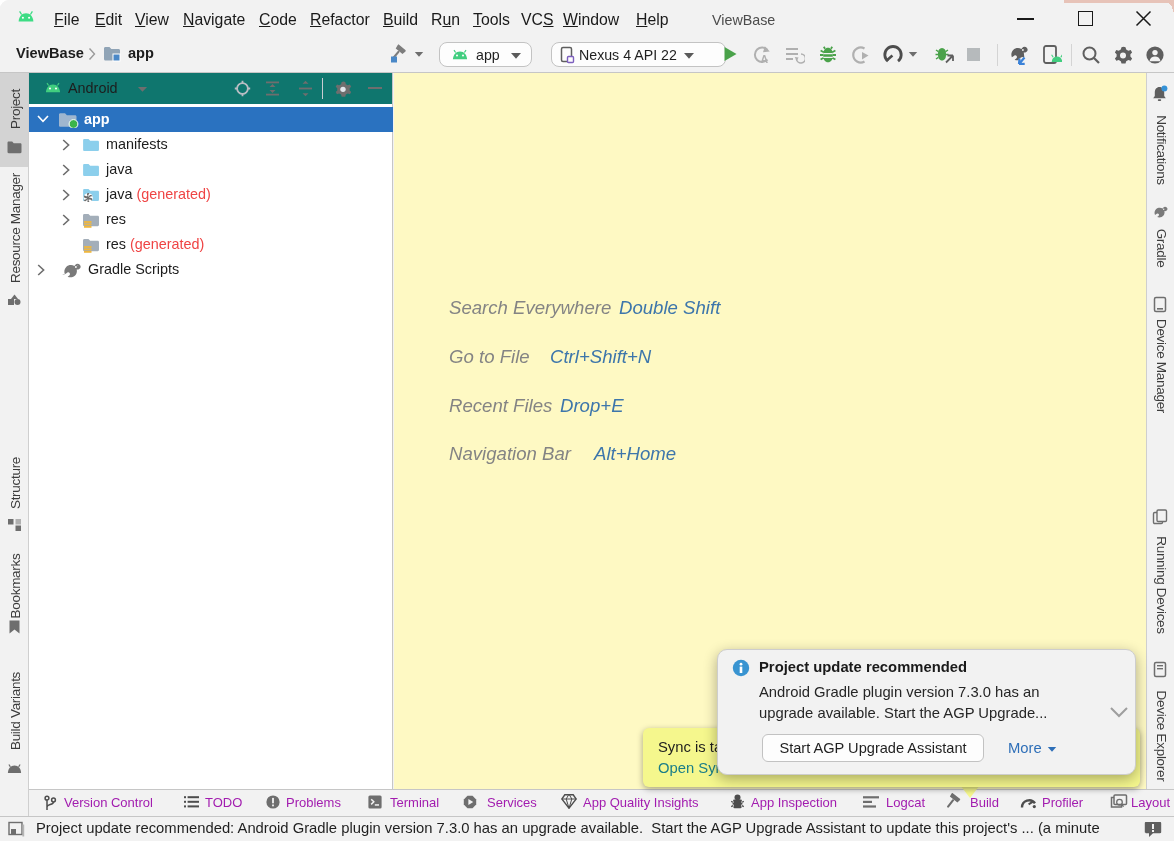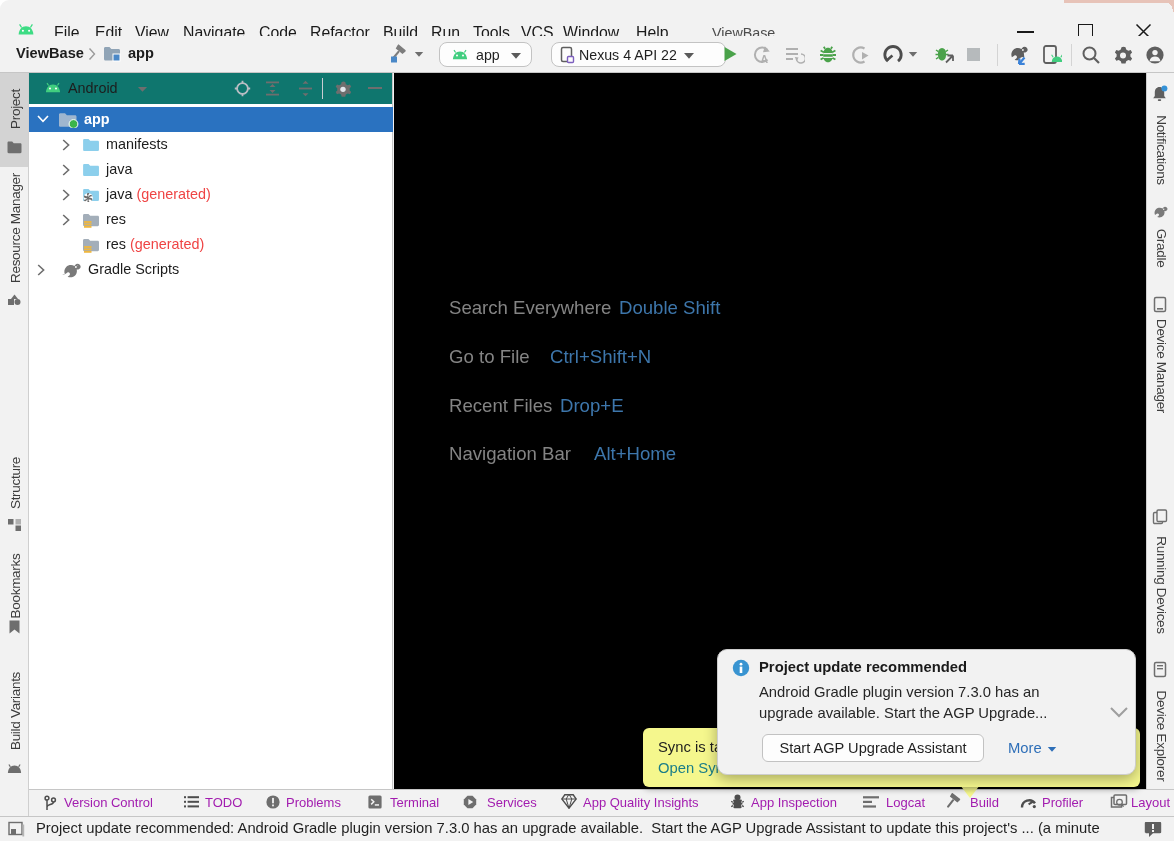--- a/index.html
+++ b/index.html
@@ -2,36 +2,36 @@
 <html><head>
 <meta charset="utf-8">
 <style>
 * { margin:0; padding:0; box-sizing:border-box; }
 html,body { width:1174px; height:841px; overflow:hidden; }
 body { font-family:"Liberation Sans",sans-serif; background:#fff; position:relative; color:#1f1f1f; }
 .abs { position:absolute; }
 #corner-r { position:absolute; right:0; top:0; width:110px; height:14px; background:#e7c3b8; }
 #win { position:absolute; inset:0; background:#f2f2f2; border-radius:9px 9px 0 0; overflow:hidden; }
 
-#titlebar { position:absolute; left:0; top:0; width:1174px; height:36px; background:#f2f2f2;margin-top:13px; }
+#titlebar { position:absolute; left:0; top:0; width:1174px; height:36px; background:#f2f2f2; }
 .menu { position:absolute; top:10.5px; font-size:15.8px; color:#1a1a1a; }
 #wintitle { position:absolute; left:712px; top:12px; font-size:14.3px; color:#4c4c4c; }
 
 #toolbar { position:absolute; left:0; top:36px; width:1174px; height:37px; background:#f2f2f2; border-bottom:1px solid #c6c6c6; }
 .combo { position:absolute; top:6px; height:25px; border:1px solid #c3c3c3; border-radius:8px; background:#fdfdfd; }
 .tbsep { position:absolute; top:8px; width:1px; height:22px; background:#d4d4d4; }
 #lstripe { position:absolute; left:0; top:73px; width:29px; height:743px; background:#f2f2f2; border-right:1px solid #cfcfcf; }
 #ltab-active { position:absolute; left:0; top:73px; width:28px; height:94px; background:#d3d3d3; }
 #rstripe { position:absolute; left:1146px; top:73px; width:28px; height:716px; background:#f2f2f2; border-left:1px solid #cfcfcf; }
 .vtext { position:absolute; font-size:13.5px; letter-spacing:-0.3px; color:#3c3c3c; white-space:nowrap; }
 .vl { transform:translate(-50%,-50%) rotate(-90deg); }
 .vr { transform:translate(-50%,-50%) rotate(90deg); }
 #panel { position:absolute; left:29px; top:73px; width:364px; height:716px; background:#fff; border-right:1px solid #c6c6c6; }
 #panelhead { position:absolute; left:0; top:0; width:100%; height:31px; background:#0f766e; }
-#editor { position:absolute; left:394px; top:73px; width:752px; height:716px; background:#000000; }
+#editor { position:absolute; left:394px; top:73px; width:752px; height:716px; background:#fef9c3;font-style:italic; }
 .tip { position:absolute; left:55px; font-size:18.6px; color:#848484; white-space:nowrap; }
 .tip b { font-weight:normal; color:#3d76ab; }
 
 .trow { position:absolute; left:0; width:364px; height:25px; line-height:25px; font-size:14.4px; color:#1d1d1d; white-space:nowrap; }
 .trow .gen { color:#ef4444; }
 #selrow { position:absolute; left:0; top:34px; width:364px; height:25px; background:#2a72c0; }
 
 #toolwinbar { position:absolute; left:29px; top:789px; width:1145px; height:27px; background:#f2f2f2; border-top:1px solid #c6c6c6; }
 .twb { position:absolute; top:789px; height:26px; font-size:13px; color:#a21caf; line-height:27px; white-space:nowrap; }
 #statusbar { position:absolute; left:0; top:816px; width:1174px; height:25px; background:#f2f2f2; border-top:1px solid #c6c6c6; }

